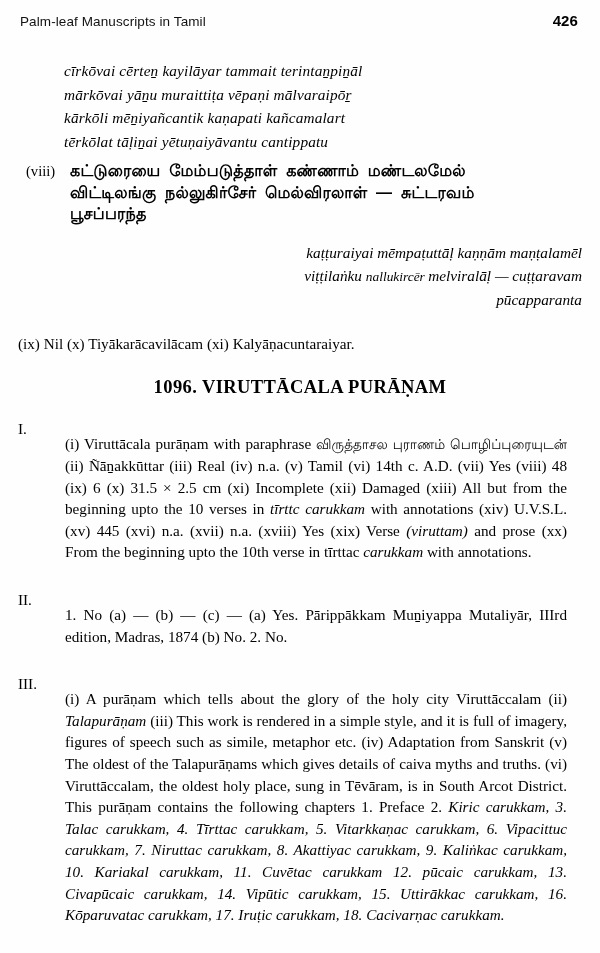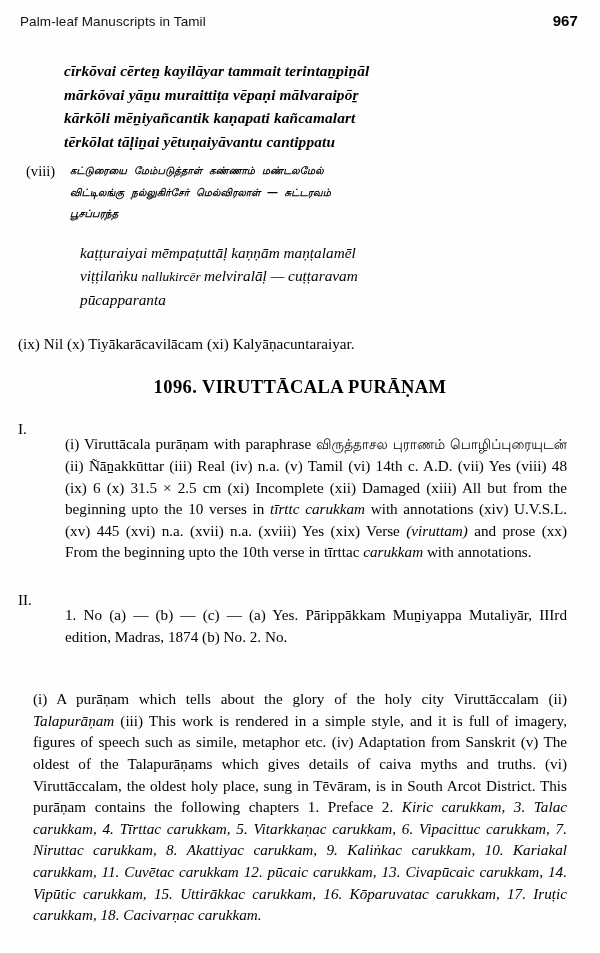--- a/index.html
+++ b/index.html
@@ -40,21 +40,20 @@
   .runhead .folio {
     font-weight: bold;
     font-size: 15px;
     color: #000;
   }
 
   
   .verse-block {
     margin: 30px 0 0 0;
     padding-left: 46px;
-    font-weight: bold;
   }
   .verse-line {
     font-style: italic;
     font-size: 15.3px;
     line-height: 23.5px;
     white-space: nowrap;
     letter-spacing: 0.15px;
   }
 
   .tamil-item {
@@ -68,40 +67,40 @@
     line-height: 22px;
     padding-left: 8px;
     box-sizing: border-box;
   }
   .tamil-lines {
     flex: 1 1 auto;
     padding-left: 6px;
   }
   .tamil-line {
     font-family: "Liberation Sans", "DejaVu Sans", sans-serif;
-    font-style: italic;
     font-weight: 600;
-    font-size: 10px;
+    font-size: 16px;
     line-height: 21.5px;
     white-space: nowrap;
     letter-spacing: 0.2px;
   }
   .tamil-line.spaced {
     word-spacing: 4px;
   }
 
   .translit-block {
     margin: 16px 0 0 0;
     padding-left: 62px;
   }
   .translit-line {
     font-style: italic;
     font-size: 15.3px;
     line-height: 23px;
     white-space: nowrap;
+    text-align: right;
   }
   .translit-line .roman-small {
     font-style: italic;
     font-size: 13.4px;
   }
 
   
   .plain-line {
     margin: 22px 0 3px 0;
     font-size: 15.2px;
@@ -143,21 +142,21 @@
     font-size: 13.6px;
   }
 </style>
 </head>
 <body>
 
 <div class="page">
 
   <div class="runhead">
     <span class="title">Palm-leaf Manuscripts in Tamil</span>
-    <span class="folio">967</span>
+    <span class="folio">426</span>
   </div>
 
   <div class="verse-block">
     <div class="verse-line">cīrkōvai cērteṉ kayilāyar tammait terintaṉpiṉāl</div>
     <div class="verse-line">mārkōvai yāṉu muraittiṭa vēpaṇi mālvaraipōṟ</div>
     <div class="verse-line">kārkōli mēṉiyañcantik kaṇapati kañcamalart</div>
     <div class="verse-line">tērkōlat tāḷiṉai yētuṇaiyāvantu cantippatu</div>
   </div>
 
   <div class="tamil-item">
@@ -187,18 +186,19 @@
   </div>
 
   <div class="sec">
     <div class="rn">II.</div>
     <div class="body">
         <p>1. No (a) — (b) — (c) — (a) Yes. Pārippākkam Muṉiyappa Mutaliyār, IIIrd edition, Madras, 1874 (b) No. 2. No.</p>
       </div>
   </div>
 
   <div class="sec">
+    <div class="rn">III.</div>
     <div class="body">
         <p><span>(i) A purāṇam which tells about the glory of the holy city Viruttāccalam (ii) </span><i>Talapurāṇam</i><span> (iii) This work is rendered in a simple style, and it is full of imagery, figures of speech such as simile, metaphor etc. (iv) Adaptation from Sanskrit (v) The oldest of the Talapurāṇams which gives details of caiva myths and truths. (vi) Viruttāccalam, the oldest holy place, sung in Tēvāram, is in South Arcot District. This purāṇam contains the following chapters 1. Preface 2. </span><i>Kiric carukkam, 3. Talac carukkam, 4. Tīrttac carukkam, 5. Vitarkkaṇac carukkam, 6. Vipacittuc carukkam, 7. Niruttac carukkam, 8. Akattiyac carukkam, 9. Kaliṅkac carukkam, 10. Kariakal carukkam, 11. Cuvētac carukkam 12. pūcaic carukkam, 13. Civapūcaic carukkam, 14. Vipūtic carukkam, 15. Uttirākkac carukkam, 16. Kōparuvatac carukkam, 17. Iruṭic carukkam, 18. Cacivarṇac carukkam.</i></p>
       </div>
   </div>
 
 </div>
 
 </body></html>

